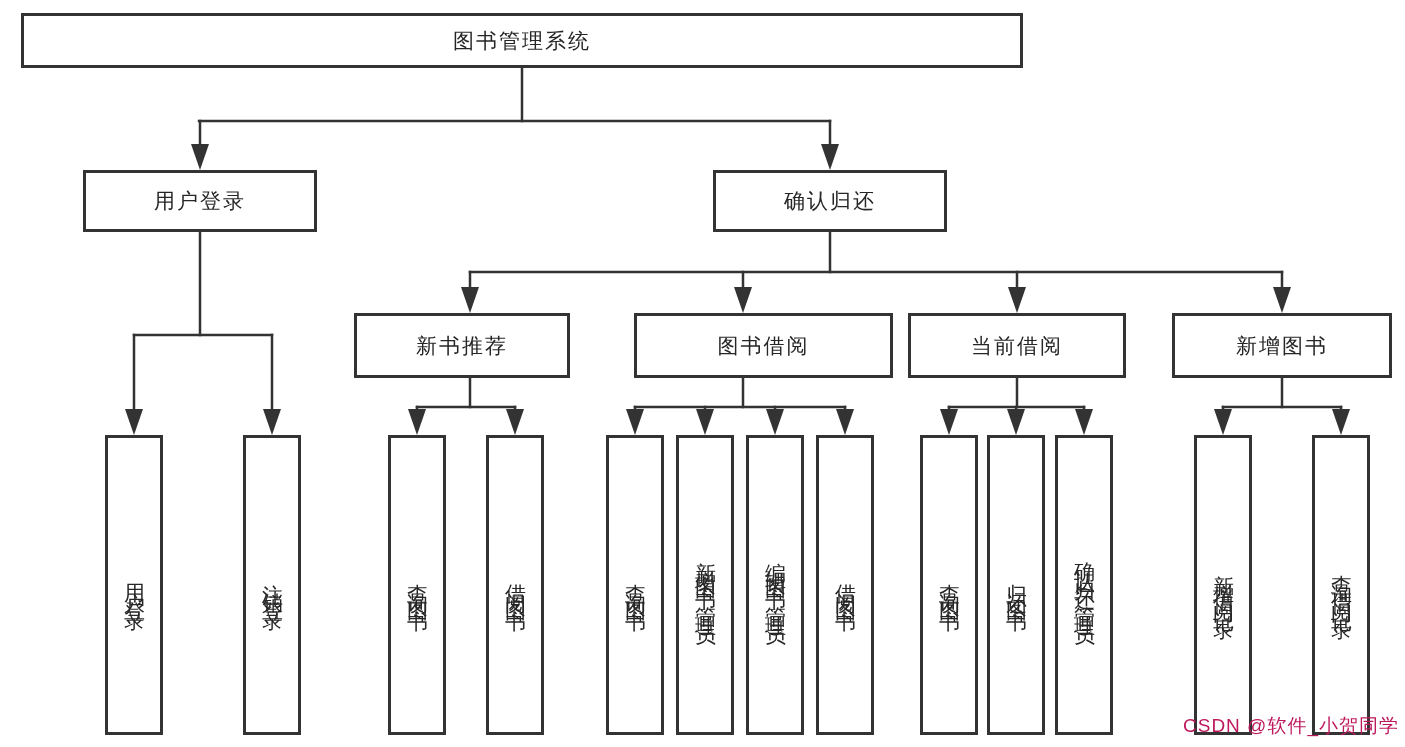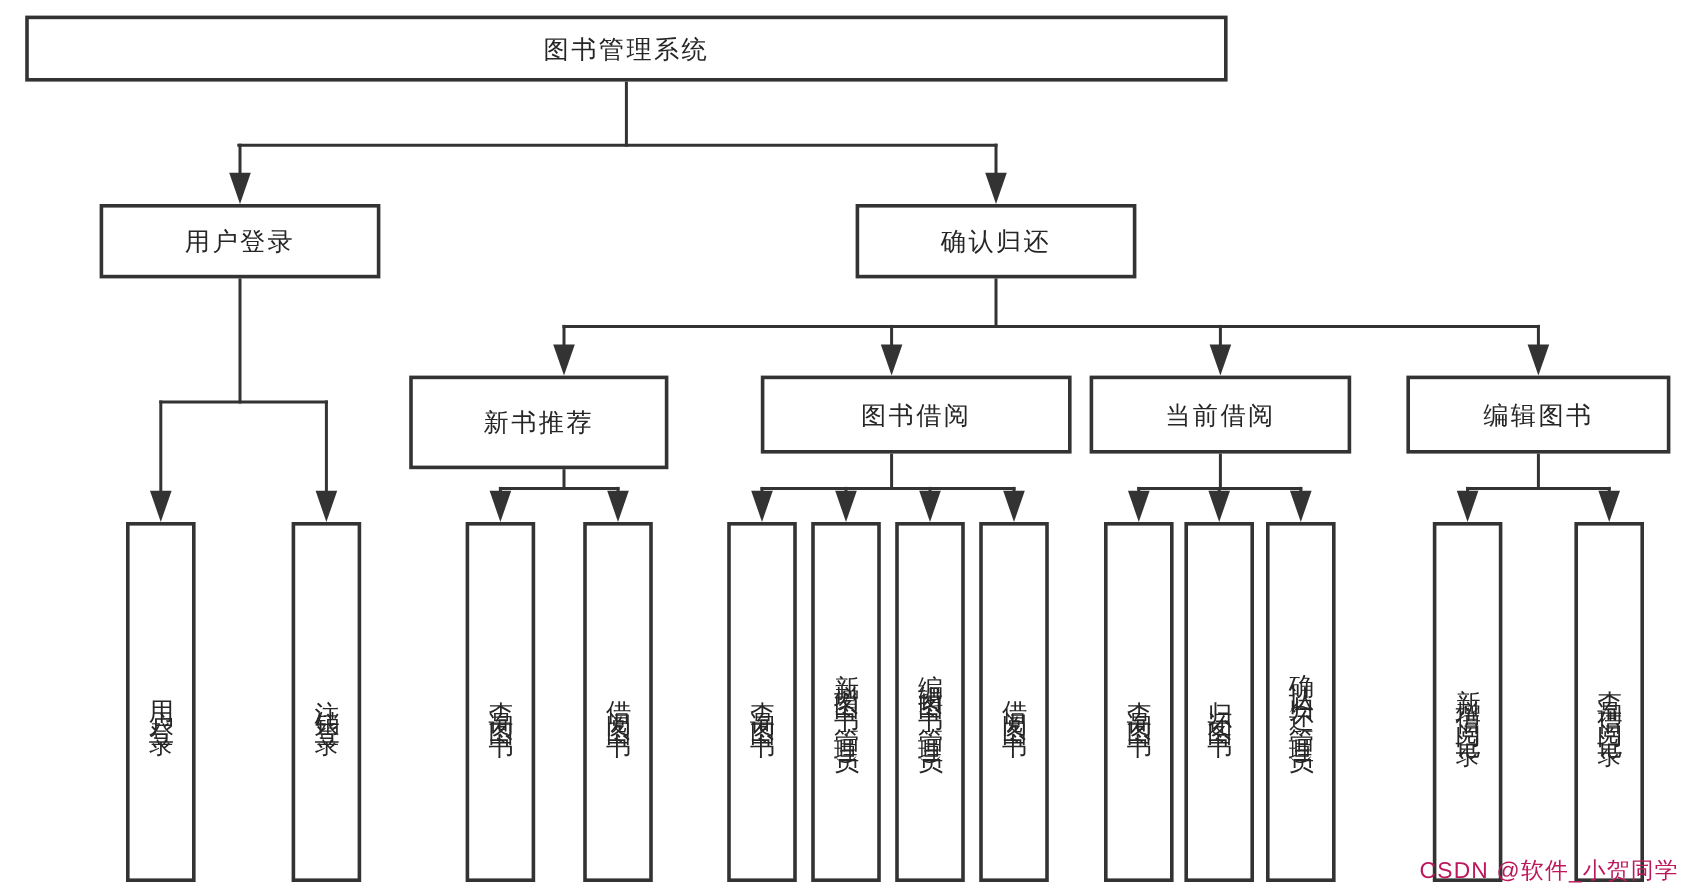--- a/index.html
+++ b/index.html
@@ -129,31 +129,31 @@
     <span>图书管理系统</span>
   </div>
 
   <div class="box h" style="left:83px;top:170px;width:234px;height:62px">
     <span>用户登录</span>
   </div>
   <div class="box h" style="left:713px;top:170px;width:234px;height:62px">
     <span>确认归还</span>
   </div>
 
-  <div class="box h" style="left:341px;top:313px;width:216px;height:78px">
+  <div class="box h" style="left:354px;top:313px;width:216px;height:65px">
     <span>新书推荐</span>
   </div>
   <div class="box h" style="left:634px;top:313px;width:259px;height:65px">
     <span>图书借阅</span>
   </div>
   <div class="box h" style="left:908px;top:313px;width:218px;height:65px">
     <span>当前借阅</span>
   </div>
   <div class="box h" style="left:1172px;top:313px;width:220px;height:65px">
-    <span>编辑图书</span>
+    <span>新增图书</span>
   </div>
 
   <div class="box v" style="left:105px;top:435px;width:58px;height:300px">
     <span>用户登录</span>
   </div>
   <div class="box v" style="left:243px;top:435px;width:58px;height:300px">
     <span>注销登录</span>
   </div>
 
   <div class="box v" style="left:388px;top:435px;width:58px;height:300px">

